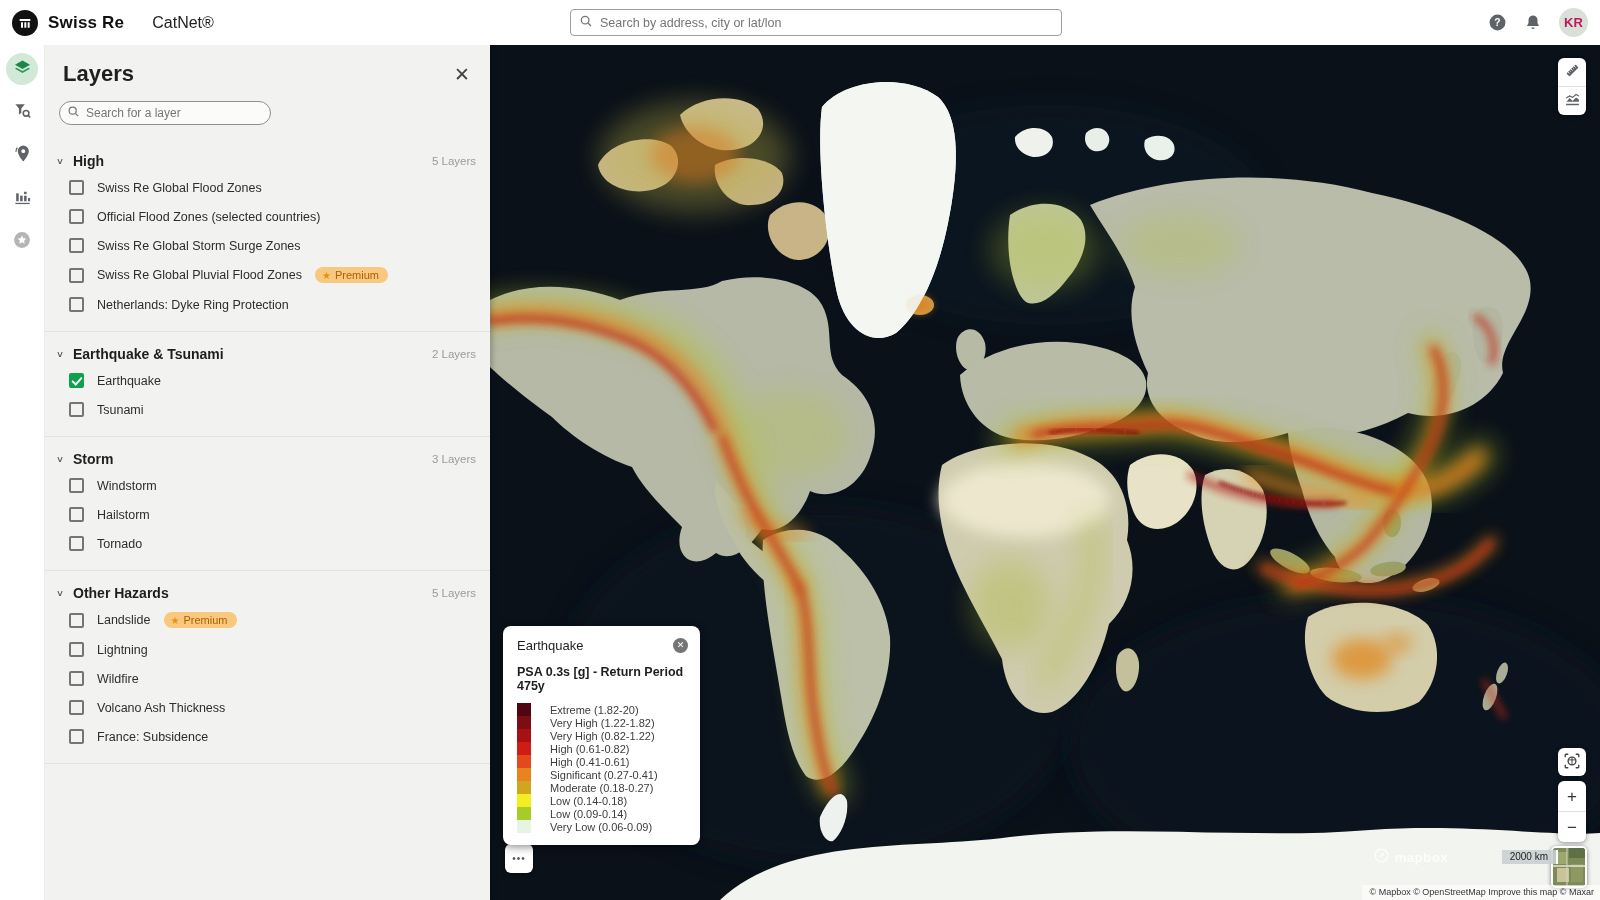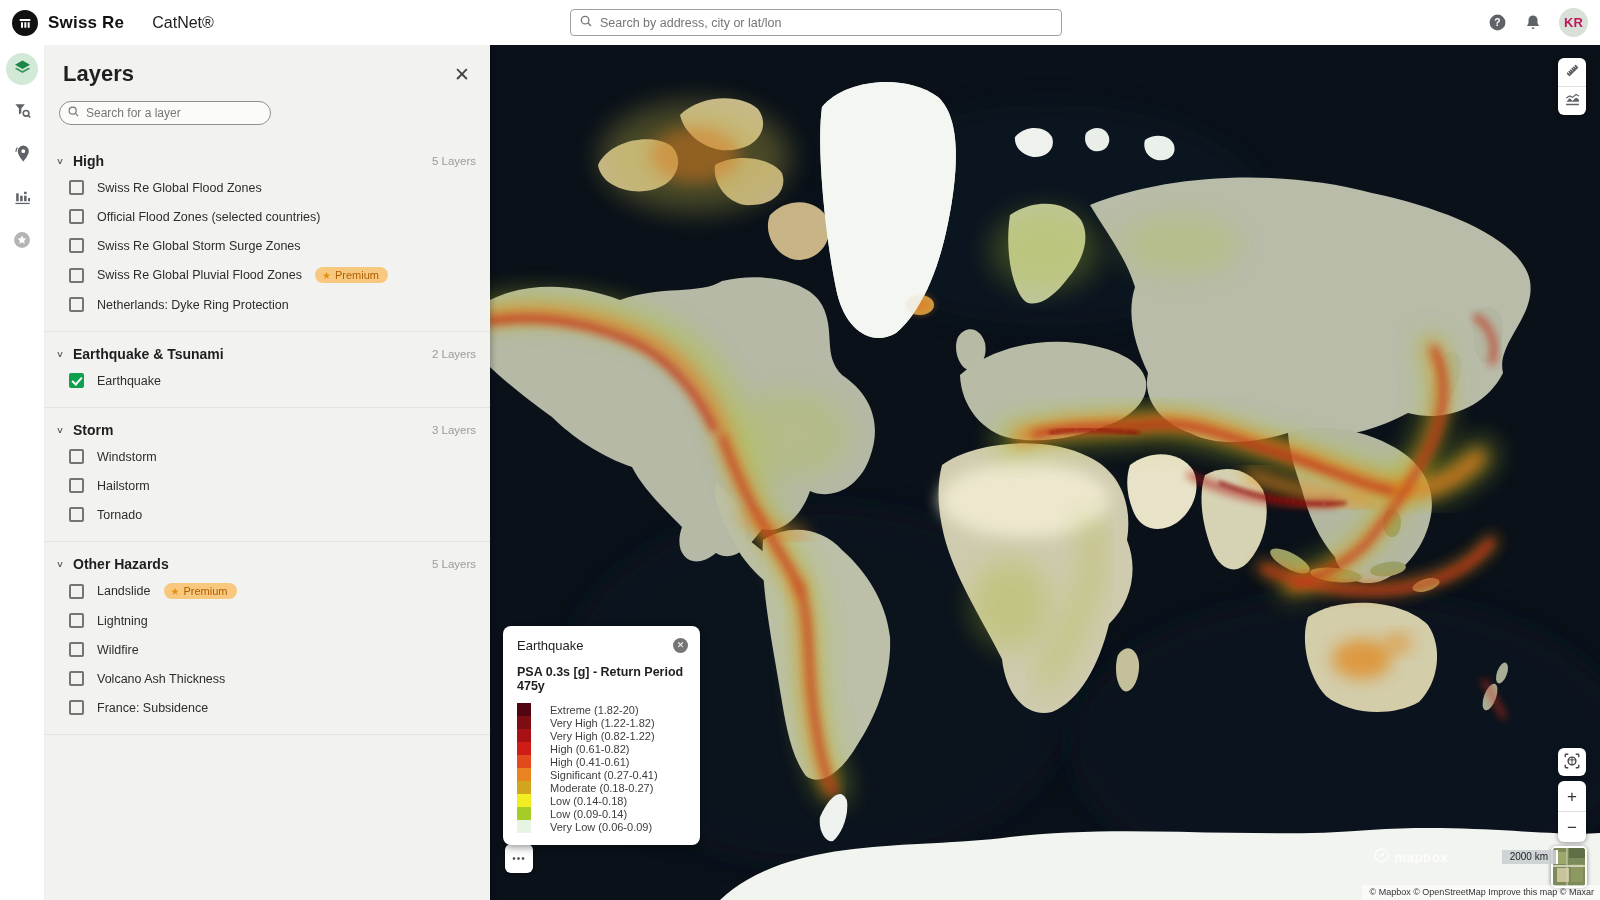--- a/index.html
+++ b/index.html
@@ -212,20 +212,24 @@
       </div>
       <div class="section">
         <div class="section-head">
           <span class="chev">∨</span>
           <span class="section-title">Earthquake &amp; Tsunami</span>
           <span class="section-count">2 Layers</span>
         </div>
         <div class="layer-row">
           <span class="cbx checked"></span>
           <span class="layer-label">Earthquake</span>
+        </div>
+        <div class="layer-row">
+          <span class="cbx"></span>
+          <span class="layer-label">Tsunami</span>
         </div>
       </div>
       <div class="section">
         <div class="section-head">
           <span class="chev">∨</span>
           <span class="section-title">Storm</span>
           <span class="section-count">3 Layers</span>
         </div>
         <div class="layer-row">
           <span class="cbx"></span>

